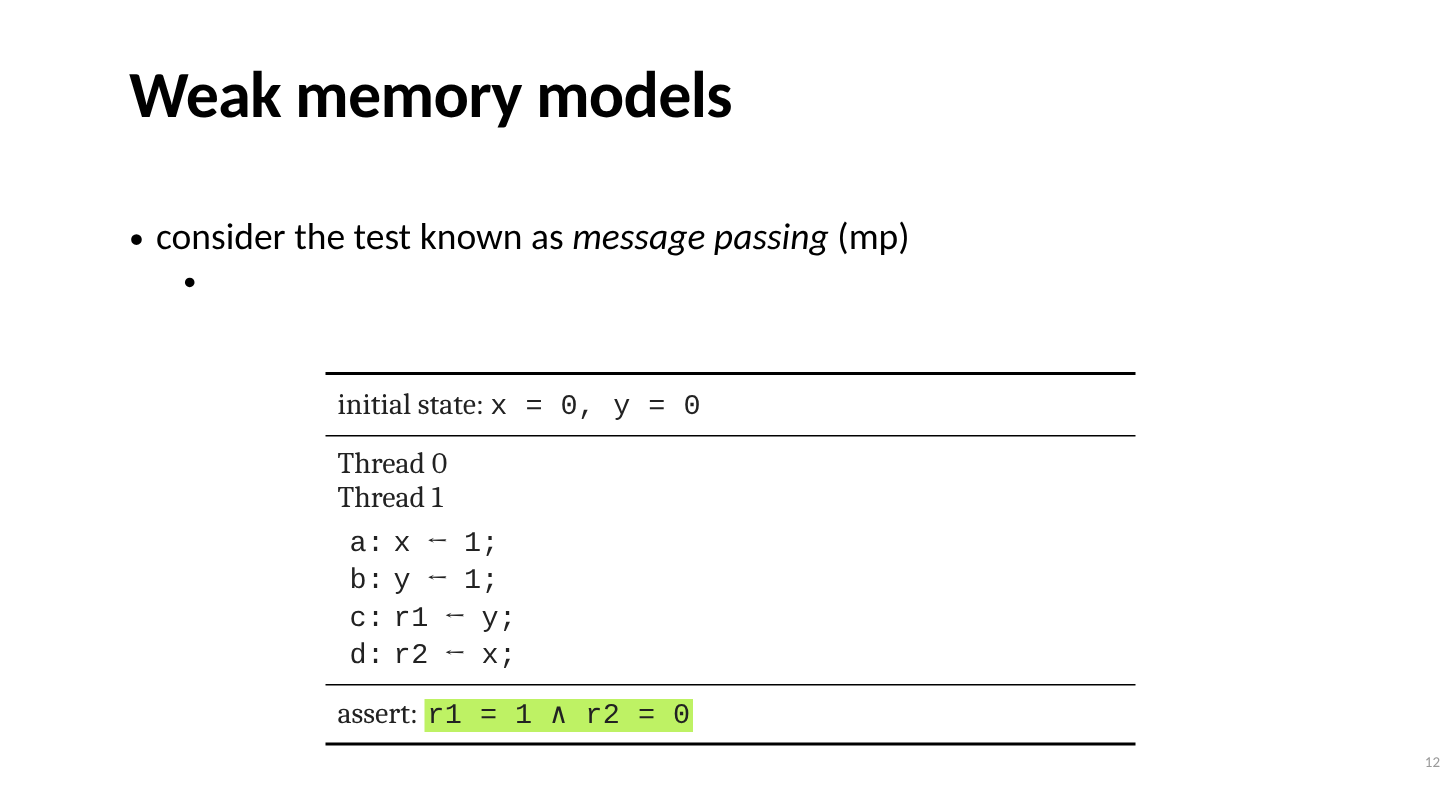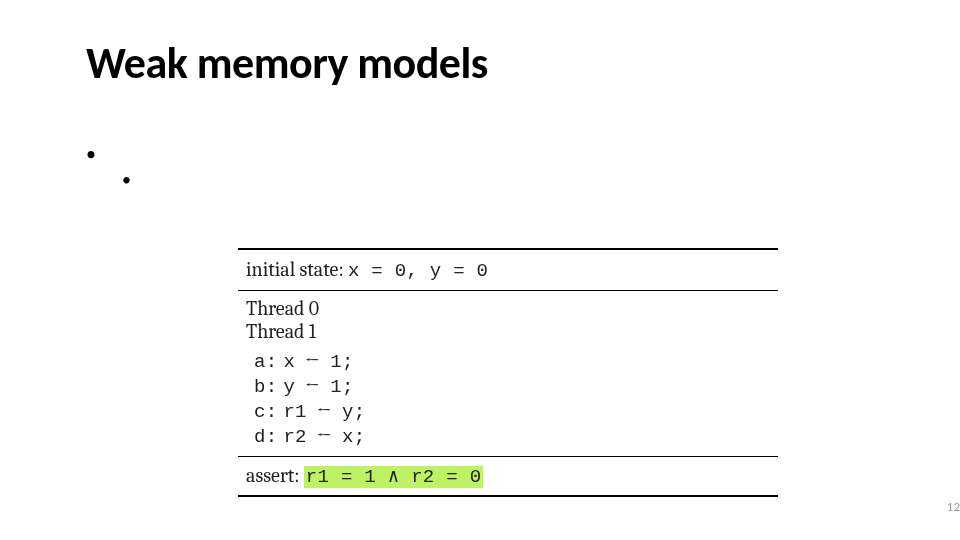--- a/index.html
+++ b/index.html
@@ -56,21 +56,21 @@
   }
   .bullet-l2 .dot {
     font-size: 18px;
     position: relative;
     top: -1px;
   }
   .italic { font-style: italic; }
 
   .table-wrap {
     position: absolute;
-    left: 210px;
+    left: 189px;
     top: 248px;
     width: 540px;
     font-family: "Cambria", "Times New Roman", Georgia, serif;
     font-size: 20px;
     color: #222;
   }
   .rule-thick { border-top: 2.5px solid #000; height: 0; }
   .rule-thin  { border-top: 1px solid #000; height: 0; }
 
   .row-initial {
@@ -103,35 +103,38 @@
     padding: 7px 4px 7px 8px;
   }
   .highlight {
     background: #bef264;
     padding: 0 2px;
   }
   .pagenum {
     position: absolute;
     right: 28px;
     bottom: 20px;
-    font-size: 13px;
+    font-size: 10px;
     color: #9a9a9a;
   }
   .pad-b { padding-bottom: 7px; }
 </style>
 </head>
 <body>
 
 <div class="slide">
 
   <div class="title">Weak memory models</div>
 
   <div class="bullets">
     <div class="bullet-l1">
       <span class="dot">•</span>
+      <span>
+        <span>consider the test known as </span><span class="italic">message passing</span><span> (mp)</span>
+      </span>
     </div>
     <div class="bullet-l2">
       <span class="dot">•</span>
     </div>
   </div>
 
   <div class="table-wrap">
     <div class="rule-thick"></div>
 
     <div class="row-initial">

